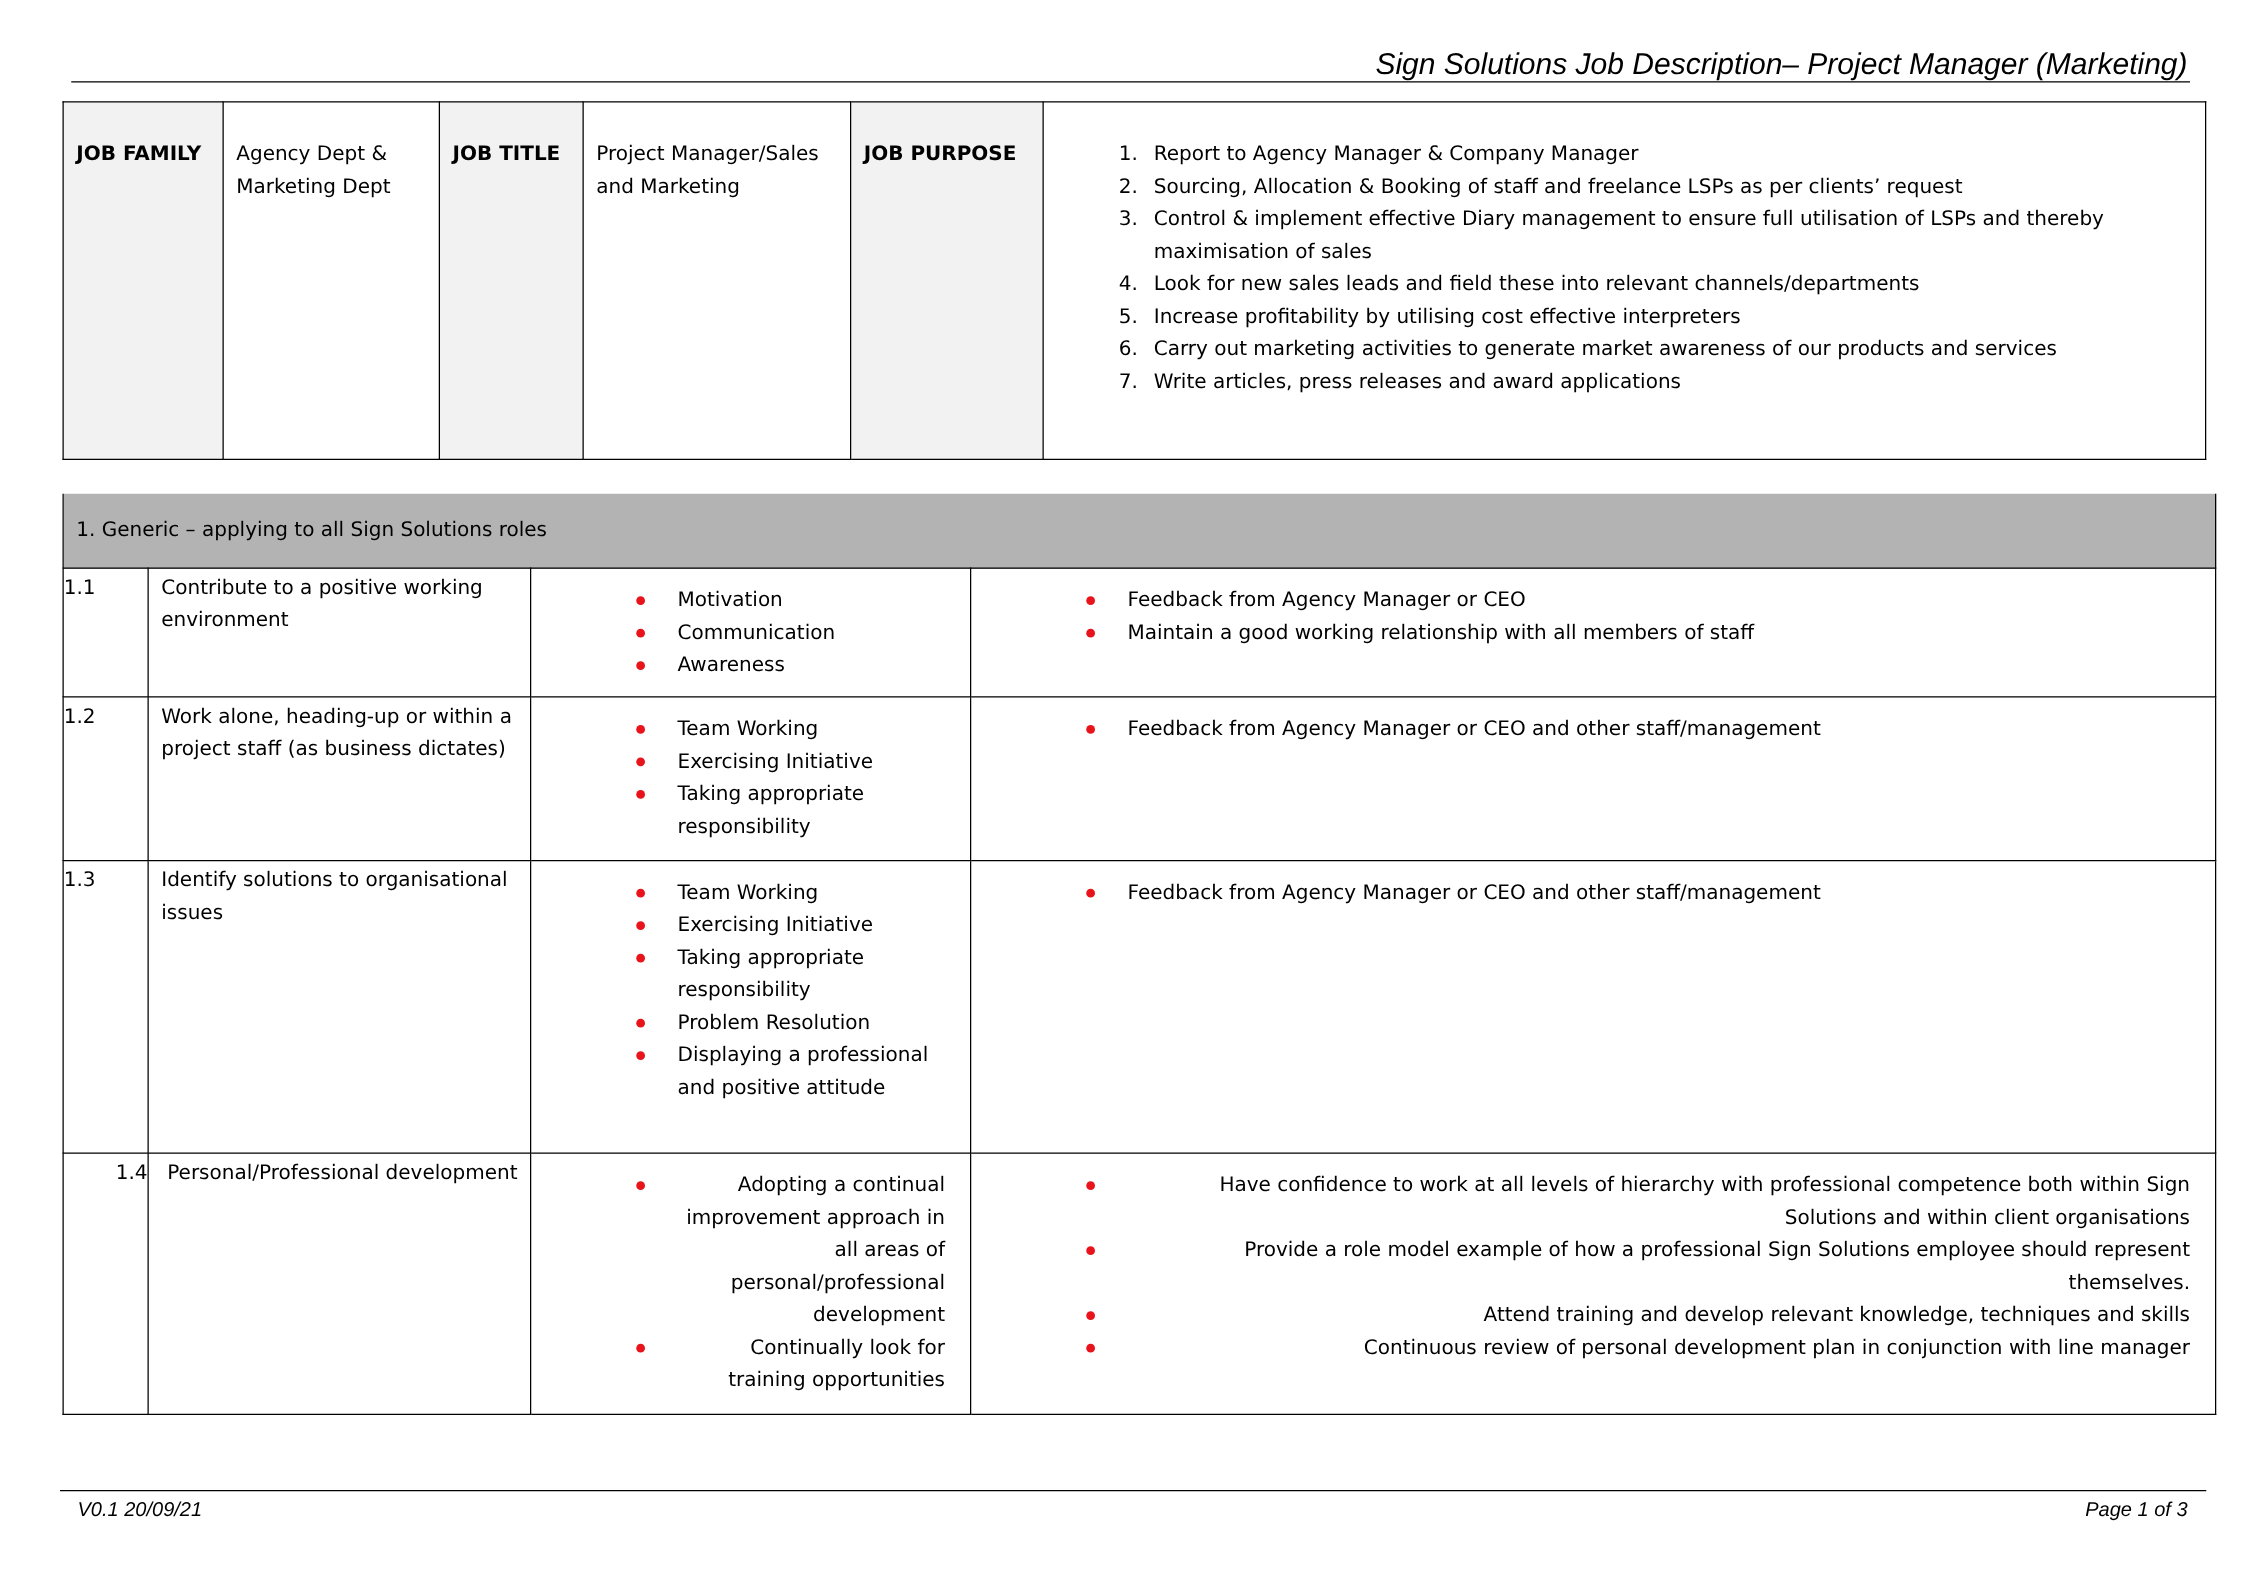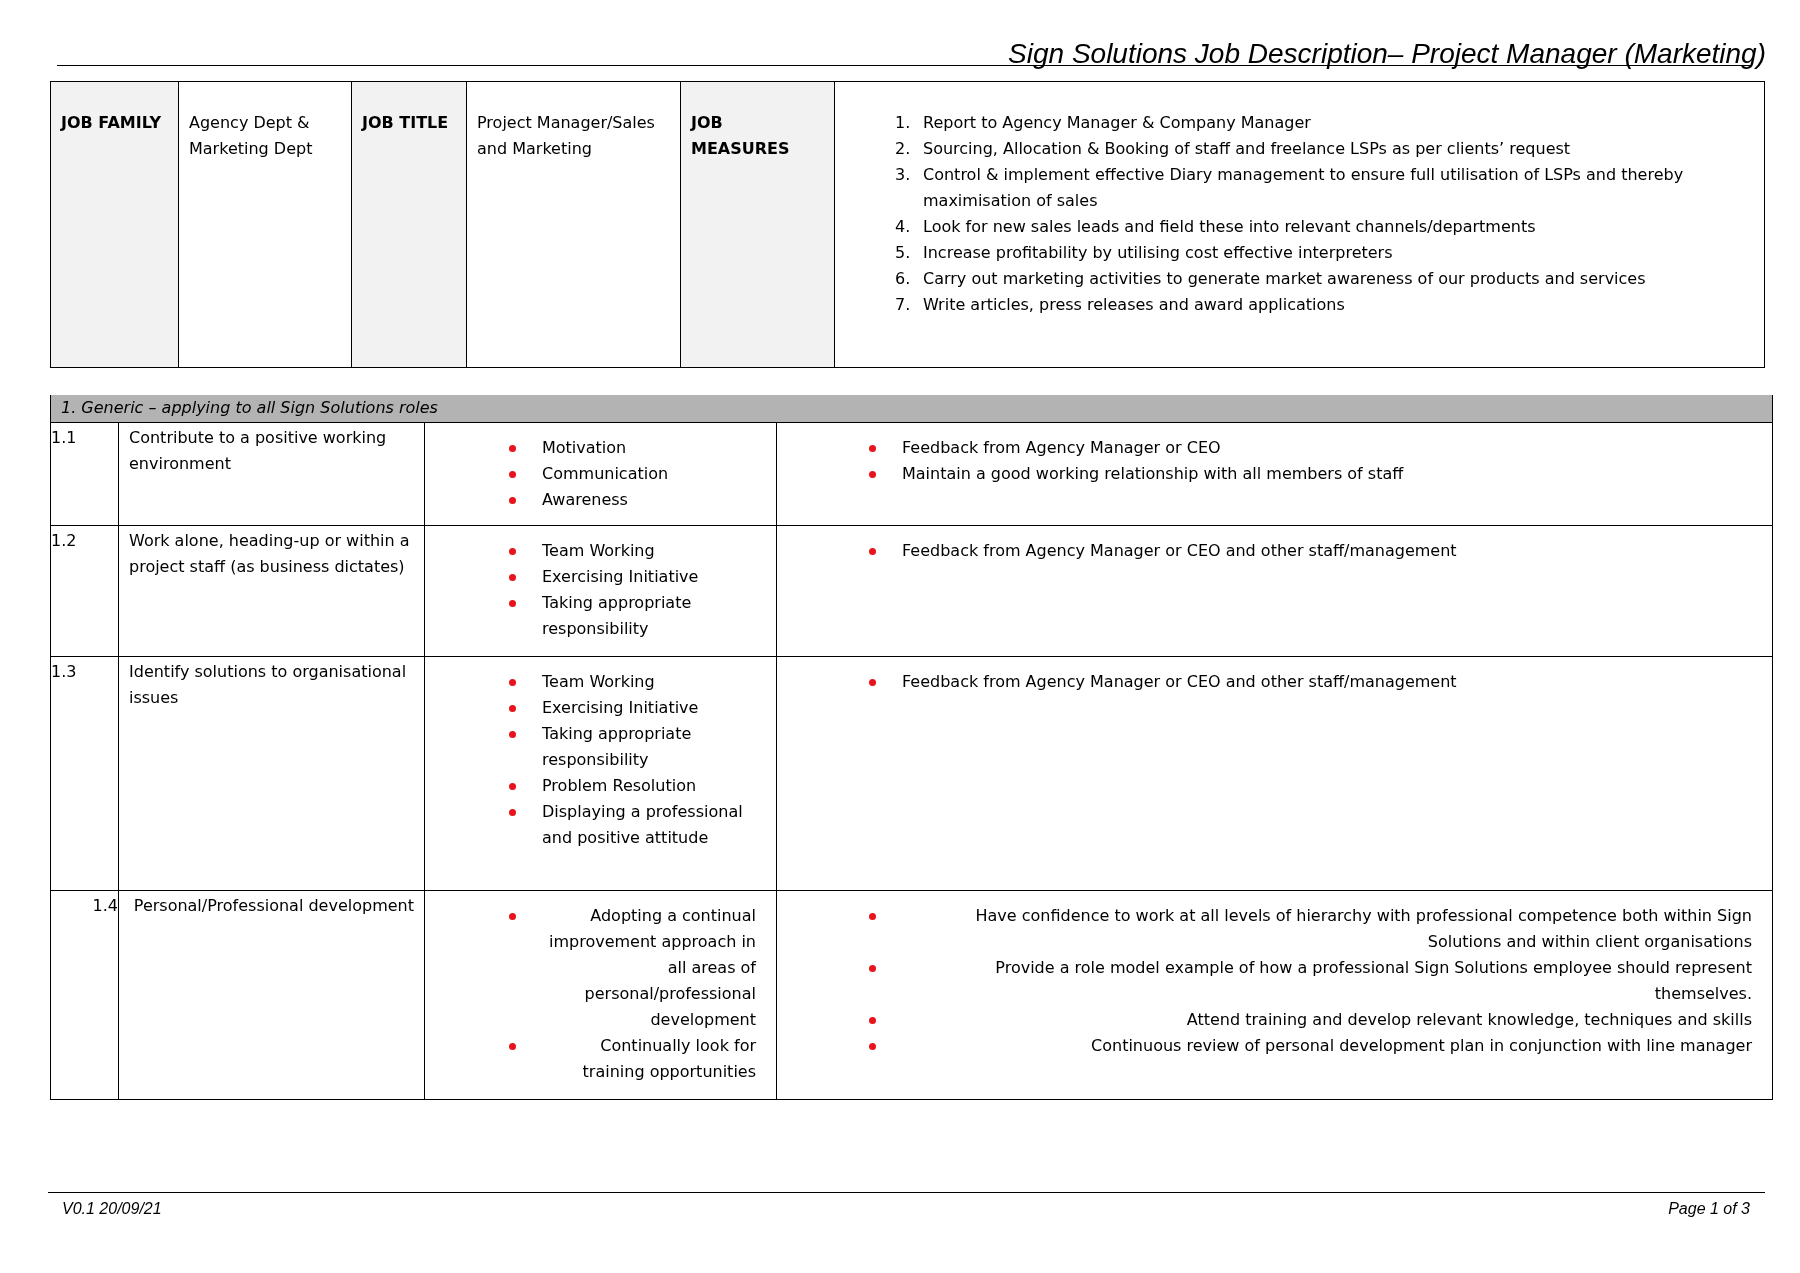--- a/index.html
+++ b/index.html
@@ -1,36 +1,36 @@
 <!DOCTYPE html>
 <html><head>
 <meta charset="utf-8">
 <style>
   html, body { margin: 0; padding: 0; background: #ffffff; }
   body { width: 1800px; height: 1273px; position: relative; overflow: hidden;
          font-family: "DejaVu Sans", sans-serif; color: #000; }
-  .hdr-text { position: absolute; right: 34px; top: 38px; font-family: "Liberation Sans", sans-serif;
-              font-style: italic; font-size: 28px; white-space: nowrap; }
+  .hdr-text { position: absolute; right: 50px; top: 38px; font-family: "Liberation Sans", sans-serif;
+              font-style: italic; font-size: 24px; white-space: nowrap; }
   .hdr-line { position: absolute; left: 57px; width: 1695px; top: 65px; height: 0; border-top: 1.5px solid #000; }
 
   table { border-collapse: collapse; position: absolute; table-layout: fixed; }
   td, th { border: 1.5px solid #000; vertical-align: top; padding: 0; font-size: 16px; line-height: 26px; }
 
   
   #top-table { left: 50px; top: 81px; width: 1714px; height: 287px; }
   #top-table td { padding: 28px 10px 0 10px; }
   #top-table td.lbl { background: #f2f2f2; font-weight: bold; }
   #top-table ol { margin: 0; padding: 0 0 0 0; list-style: none; }
   #top-table ol li { position: relative; padding-left: 78px; }
   #top-table ol li .num { position: absolute; left: 50px; }
 
   
   #kra-table { left: 50px; top: 395px; width: 1722px; }
   #kra-table tr.head td { background: #f2f2f2; font-weight: bold; height: 51px; padding: 2px 10px 0 10px; }
-  #kra-table tr.section td { background: #b3b3b3; font-style: italic; height: 27px; padding: 0 10px; border-top: none; border-bottom: 1.5px solid #000; }
+  #kra-table tr.section td { background: #b3b3b3; height: 27px; padding: 16px 10px; border-top: none; border-bottom: 1.5px solid #000; }
   #kra-table td.num { padding: 2px 0; }
   #kra-table td.kra { padding: 2px 10px; }
   #kra-table td.cell { padding: 2px 10px; }
   ul.bul { margin: 10px; padding: 0; list-style: none; }
   ul.bul li { position: relative; }
   td.skills ul.bul li { padding-left: 97px; }
   td.skills ul.bul li .dot { left: 64px; }
   td.targets ul.bul li { padding-left: 105px; }
   td.targets ul.bul li .dot { left: 72px; }
   .dot { position: absolute; top: 10px; width: 7px; height: 7px; border-radius: 50%; background: #e8131b; }
@@ -53,21 +53,21 @@
     <col style="width:214px">
       <col style="width:154px">
       <col style="width:930px">
   </colgroup>
   <tbody>
       <tr>
     <td class="lbl">JOB FAMILY</td>
     <td>Agency Dept &amp; Marketing Dept</td>
     <td class="lbl">JOB TITLE</td>
     <td>Project Manager/Sales and Marketing</td>
-    <td class="lbl">JOB MEASURES</td>
+    <td class="lbl">JOB PURPOSE</td>
     <td>
       <ol id="purpose-list">
             <li><span class="num">1.</span><span>Report to Agency Manager &amp; Company Manager</span></li>
             <li><span class="num">2.</span><span>Sourcing, Allocation &amp; Booking of staff and freelance LSPs as per clients’ request</span></li>
             <li><span class="num">3.</span><span>Control &amp; implement effective Diary management to ensure full utilisation of LSPs and thereby maximisation of sales</span></li>
             <li><span class="num">4.</span><span>Look for new sales leads and field these into relevant channels/departments</span></li>
             <li><span class="num">5.</span><span>Increase profitability by utilising cost effective interpreters</span></li>
             <li><span class="num">6.</span><span>Carry out marketing activities to generate market awareness of our products and services</span></li>
             <li><span class="num">7.</span><span>Write articles, press releases and award applications</span></li>
           </ol>

